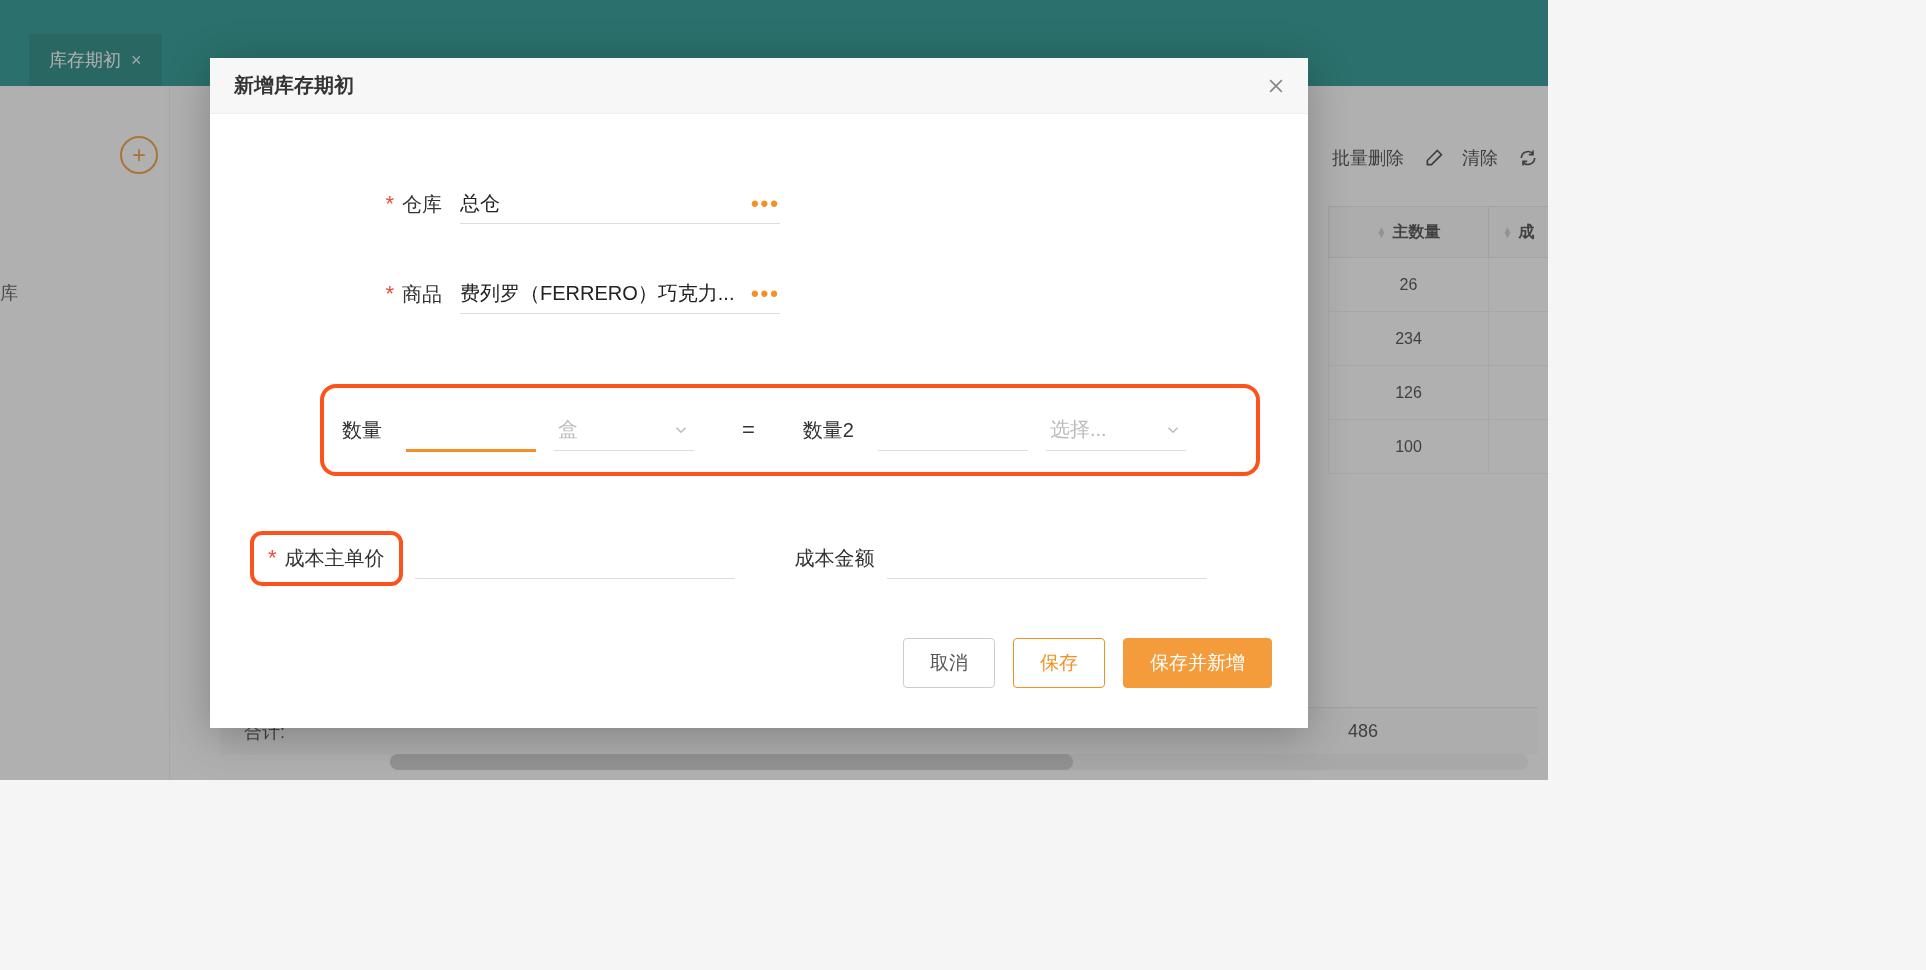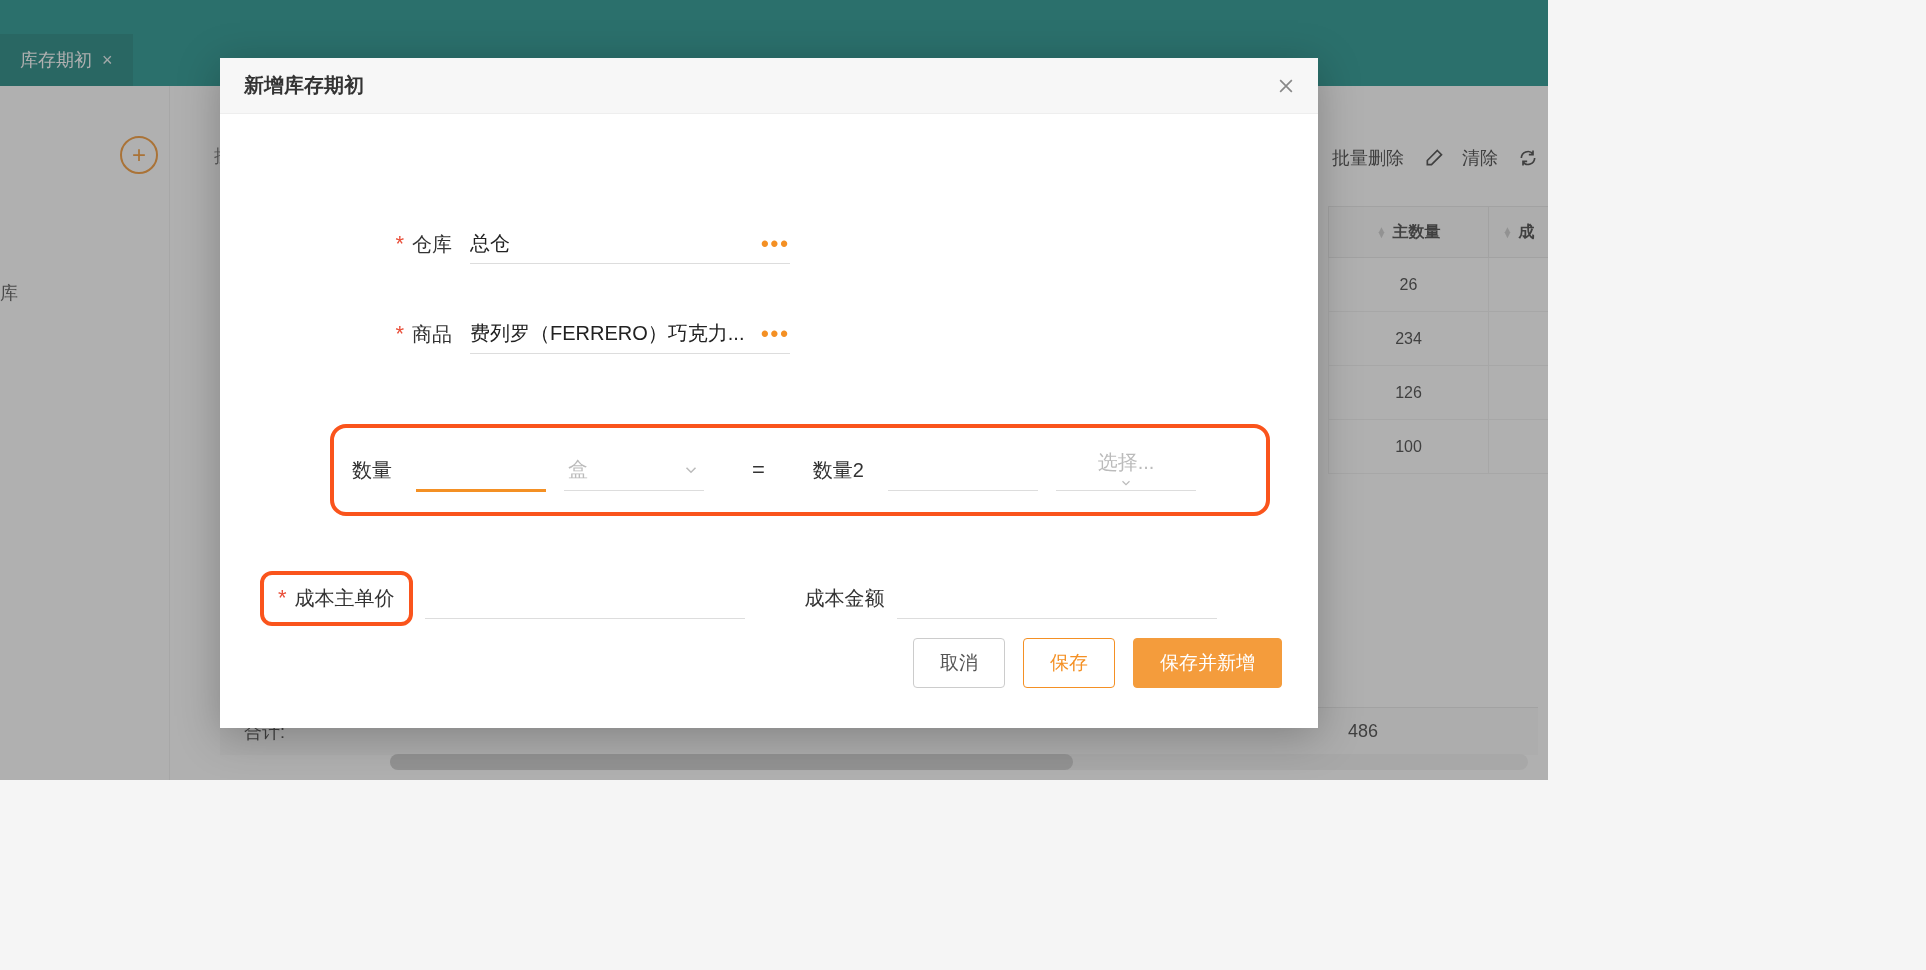--- a/index.html
+++ b/index.html
@@ -29,20 +29,21 @@
   align-items: center;
 }
 .tab {
   background: #0a7a74;
   color: #fff;
   padding: 14px 20px;
   font-size: 18px;
   display: inline-flex;
   align-items: center;
   gap: 10px;
+  margin-left: 29px;
 }
 .tab .close-x {
   font-size: 18px;
   opacity: 0.9;
 }
 .content-area {
   position: relative;
   background: #fff;
   height: 694px;
 }
@@ -164,29 +165,28 @@
 
 .overlay {
   position: absolute;
   inset: 0;
   background: rgba(80,80,80,0.45);
 }
 
 
 .modal {
   position: absolute;
-  left: 220px;
+  left: 210px;
   top: 58px;
   width: 1098px;
   height: 670px;
   background: #fff;
   box-shadow: 0 8px 40px rgba(0,0,0,0.25);
   display: flex;
   flex-direction: column;
-  gap: 40px;
 }
 .modal-header {
   height: 56px;
   background: #f7f7f7;
   border-bottom: 1px solid #eee;
   display: flex;
   align-items: center;
   padding: 0 24px;
   position: relative;
 }
@@ -305,21 +305,20 @@
   margin: 0 30px;
 }
 .qty2-input {
   width: 150px;
   border: none;
   border-bottom: 1px solid #ddd;
   height: 42px;
 }
 .unit2-select {
   width: 140px;
-  flex-direction: column;
 }
 .unit2-select .placeholder { color: #bbb; }
 
 
 .cost-row {
   position: absolute;
   left: 40px;
   top: 414px;
   width: 1010px;
   height: 60px;

